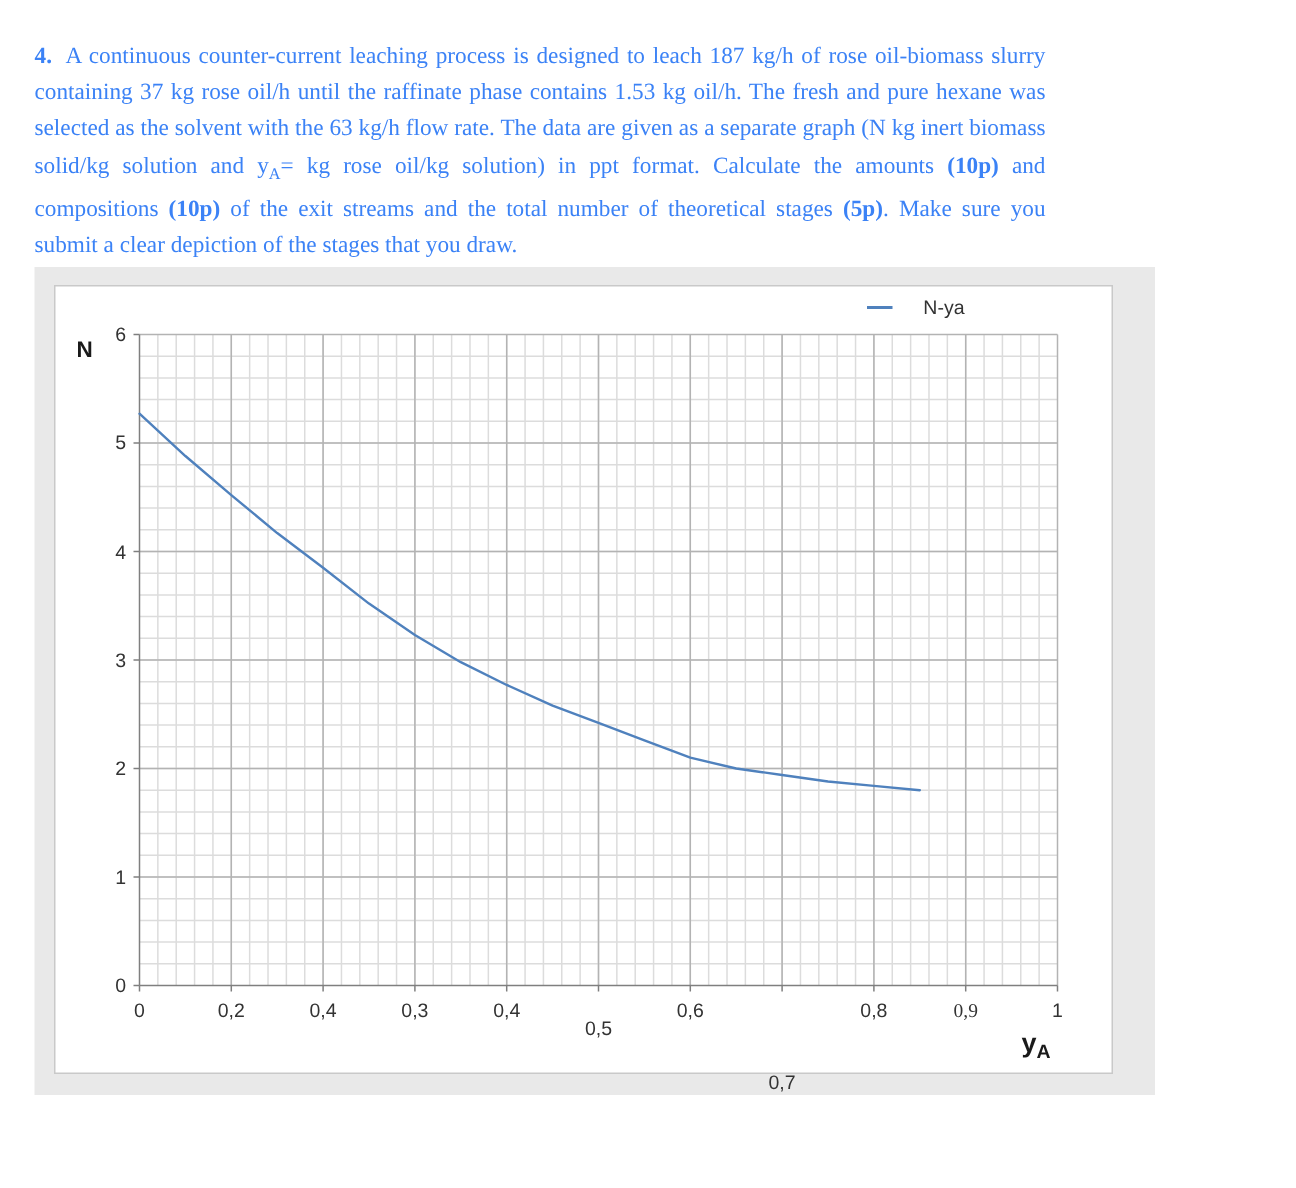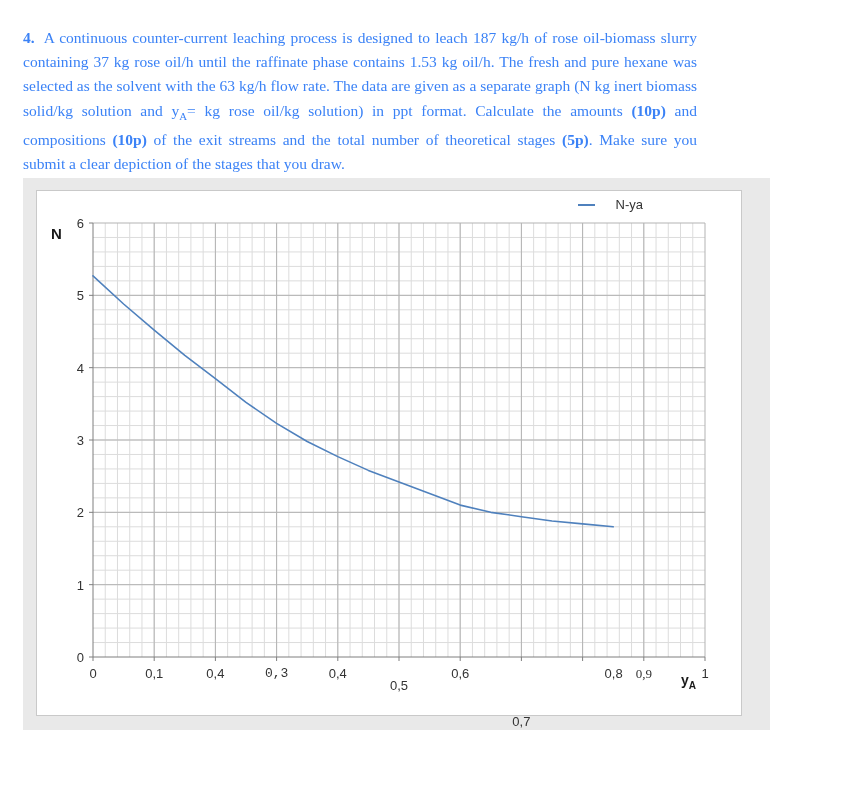--- a/index.html
+++ b/index.html
@@ -35,22 +35,22 @@
     display:flex; align-items:center; gap:21px;
     font-size:13px; color:#333;
   }
   .legend-line { display:inline-block; width:17px; height:2px; background:#4F81BD; }
 
   .axis-title-y {
     position:absolute; left:14px; top:34px;
     font-weight:bold; font-size:15px; color:#1a1a1a;
   }
   .axis-title-x {
-    position:absolute; left:644px; top:481px;
-    font-weight:bold; font-size:14px; color:#1a1a1a;
+    position:absolute; left:644px; top:494px;
+    font-weight:bold; font-size:18px; color:#1a1a1a;
   }
   .axis-title-x sub { font-size:72%; }
 
   .xtick, .ytick { position:absolute; font-size:13px; color:#333; white-space:nowrap; }
   .xtick { transform:translateX(-50%); }
   .ytick { transform:translate(-100%,-50%); }
 </style>
 </head>
 <body>
 
@@ -188,28 +188,28 @@
       <div class="legend">
         <span class="legend-line" id="legend-line" style="background: rgb(79, 129, 189);"></span>
         <span>N-ya</span>
       </div>
 
       <div class="axis-title-y">N</div>
 
       <div class="axis-title-x"><span>y</span><sub>A</sub></div>
 
     <div class="xtick" style="left: 56px; top: 475px;">0</div>
-        <div class="xtick" style="left: 117.2px; top: 475px;">0,1</div>
+        <div class="xtick" style="left: 117.2px; top: 475px;">0,2</div>
         <div class="xtick" style="left: 178.4px; top: 475px;">0,4</div>
-        <div class="xtick" style="left: 239.6px; top: 475px; font-family: Liberation Mono, monospace;">0,3</div>
+        <div class="xtick" style="left: 239.6px; top: 475px;">0,3</div>
         <div class="xtick" style="left: 300.8px; top: 475px; text-align: right;">0,4</div>
         <div class="xtick" style="left: 362px; top: 475px; margin-top: 12px;">0,5</div>
         <div class="xtick" style="left: 423.2px; top: 475px;">0,6</div>
         <div class="xtick" style="left: 484.4px; top: 475px; margin-top: 48px;">0,7</div>
-        <div class="xtick" style="left: 545.6px; top: 475px; margin-left: 31px;">0,8</div>
+        <div class="xtick" style="left: 545.6px; top: 475px;">0,8</div>
         <div class="xtick" style="left: 606.8px; top: 475px; font-family: Liberation Serif, serif;">0,9</div>
         <div class="xtick" style="left: 668px; top: 475px;">1</div>
         <div class="ytick" style="left: 47px; top: 466px;">0</div>
         <div class="ytick" style="left: 47px; top: 393.667px;">1</div>
         <div class="ytick" style="left: 47px; top: 321.333px;">2</div>
         <div class="ytick" style="left: 47px; top: 249px;">3</div>
         <div class="ytick" style="left: 47px; top: 176.667px;">4</div>
         <div class="ytick" style="left: 47px; top: 104.333px;">5</div>
         <div class="ytick" style="left: 47px; top: 32px;">6</div>
       </div>

